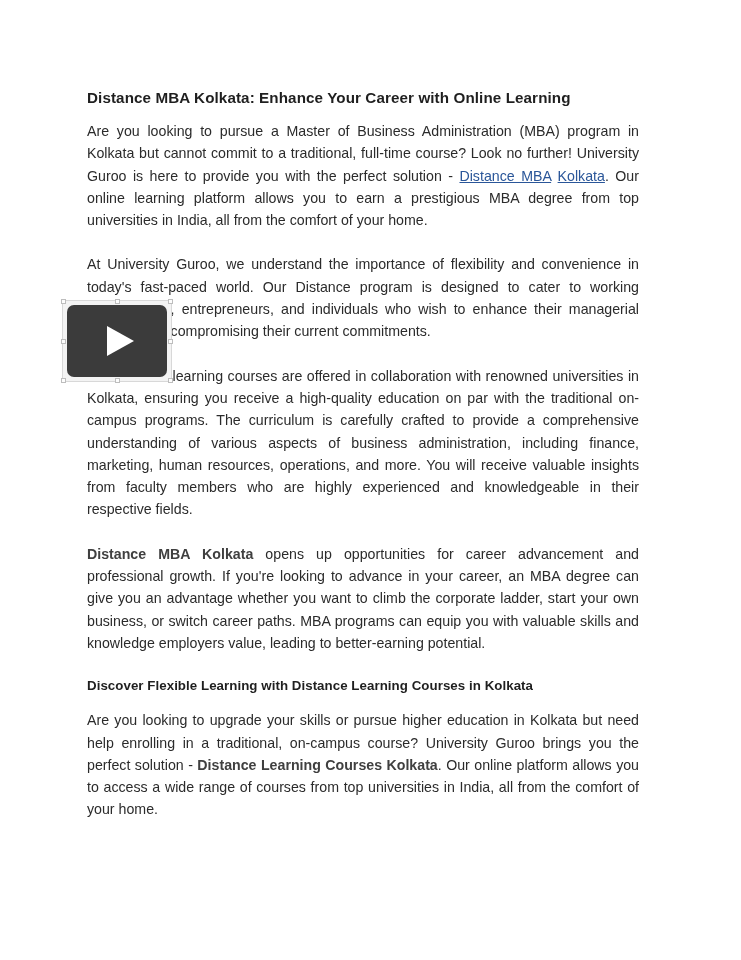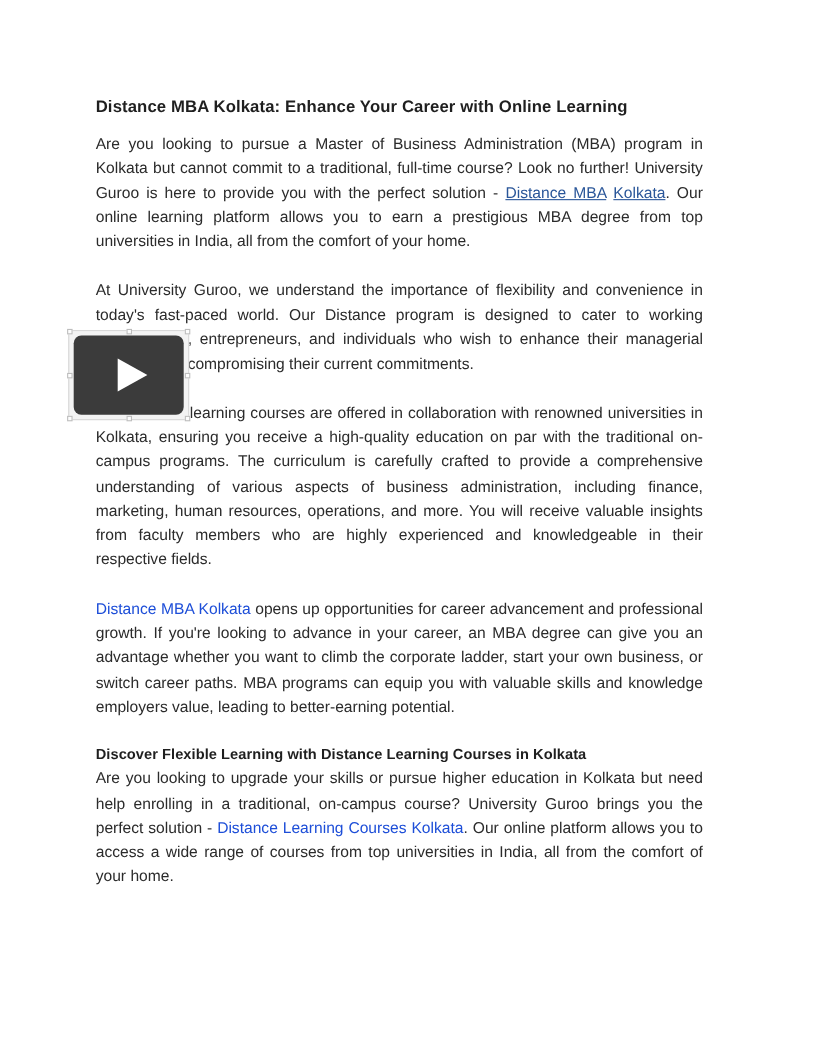--- a/index.html
+++ b/index.html
@@ -39,21 +39,21 @@
     margin: 0 0 12px 0;
     color: #1f1f1f;
     letter-spacing: 0.1px;
     text-align: left;
   }
 
   h2.doc-subheading {
     font-size: 13.3px;
     font-weight: bold;
     line-height: 19px;
-    margin: 0 0 2px 0;
+    margin: 0 0 14px 0;
     color: #1f1f1f;
     letter-spacing: 0.05px;
     text-align: left;
   }
 
   p.body-para {
     font-size: 14.2px;
     line-height: 22.3px;
     margin: 0 16px 22px 0;
     text-align: justify;
@@ -65,22 +65,22 @@
     margin-bottom: 0;
   }
 
   .doc-link {
     color: #2a5699;
     text-decoration: underline;
     text-underline-offset: 1px;
   }
 
   .bold-phrase {
-    font-weight: normal;
-    color: #1d4ed8;
+    font-weight: bold;
+    color: #404040;
   }
 
   
   .video-overlay {
     position: absolute;
     left: 62px;
     top: 300px;
     width: 110px;
     height: 82px;
   }

